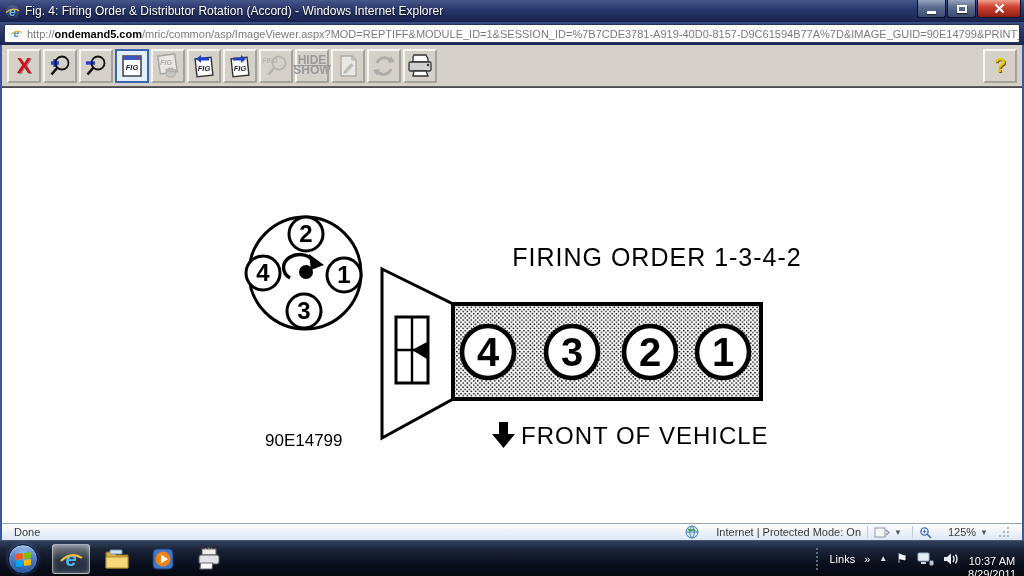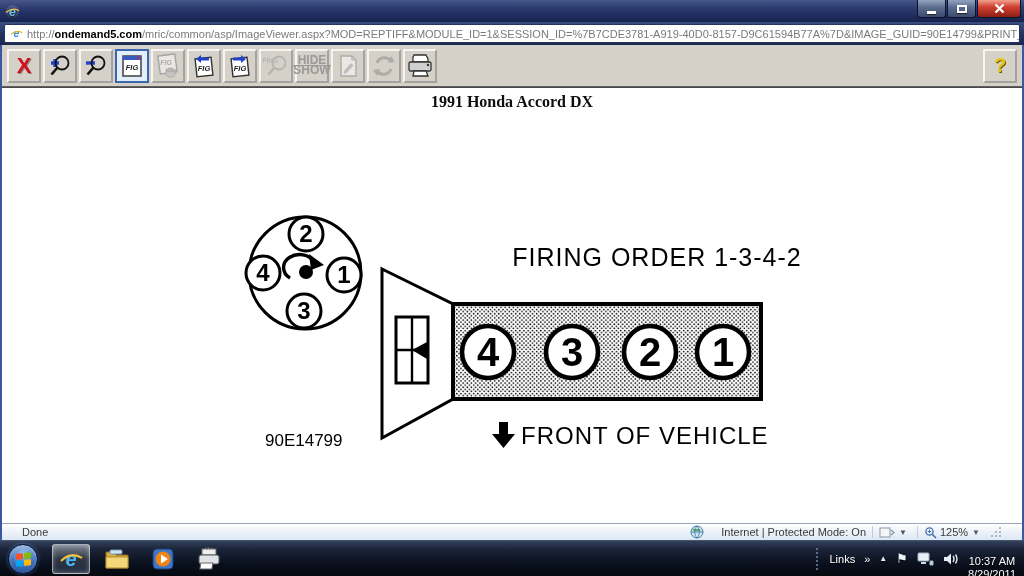--- a/index.html
+++ b/index.html
@@ -57,21 +57,21 @@
   .content { position:absolute; top:87px; left:2px; width:1020px; height:436px;
     background:#fff; border-top:1px solid #4a4a4a; }
   .heading { text-align:center; padding-top:4px;
     font-family:"Liberation Serif","DejaVu Serif",serif; font-weight:bold;
     color:#0d0d0d; font-size:16px; line-height:20px; }
   .figure-svg { position:absolute; top:0; left:0; }
 
   
   .statusbar { position:absolute; top:523px; left:2px; width:1020px; height:17px;
     background:linear-gradient(#fdfeff,#dce7f3); border-top:1px solid #9aa6b8;
-    display:flex; align-items:center; font-size:11px; color:#3a3a3a; padding:0 20px; }
+    display:flex; align-items:center; font-size:11px; color:#3a3a3a; padding:0 12px; }
   .sb-sep { width:1px; height:12px; background:#c2cdd9; margin:0 6px; }
   .sb-right { margin-left:auto; display:flex; align-items:center; }
   .sb-caret { font-size:8px; color:#4a5a6a; margin:0 4px; }
   .grip { margin-left:6px; }
 
   
   .taskbar { position:absolute; top:540px; left:0; width:1024px; height:36px;
     background:linear-gradient(#33415e,#1a2336 25%,#0a101d 65%,#05080f);
     border-top:1px solid #46566f; display:flex; align-items:center; }
   .orb { width:30px; height:30px; border-radius:50%; margin:0 6px 0 8px;
@@ -97,20 +97,21 @@
 <body>
 
 <div class="window">
 
   <div class="titlebar">
     <svg class="fav" viewBox="0 0 16 16">
       <circle cx="8" cy="8" r="7" fill="#fff" opacity=".12"></circle>
       <text x="8" y="12.5" font-size="13" font-weight="bold" font-style="italic" text-anchor="middle" fill="#6fc0f0">e</text>
       <path d="M1 9 Q8 3 15 7" stroke="#f2c23a" stroke-width="1.4" fill="none"></path>
     </svg>
+    <span>Fig. 4: Firing Order &amp; Distributor Rotation (Accord) - Windows Internet Explorer</span>
     <div class="win-controls">
       <div class="wc">
           <div class="minbar"></div>
         </div>
       <div class="wc">
           <div class="maxbox"></div>
         </div>
       <div class="wc close">
         <svg width="11" height="11" viewBox="0 0 11 11">
           <path d="M1.5 1.5 L9.5 9.5 M9.5 1.5 L1.5 9.5" stroke="#fff" stroke-width="2.2"></path>
@@ -230,21 +231,20 @@
     <div class="tbtn helpbtn">
       <span class="qglyph">?</span>
     </div>
   </div>
 
   <div class="frame-l"></div>
   <div class="frame-r"></div>
 
   <div class="content">
     <div class="heading">
-      <div>1991 Honda Accord DX</div>
     </div>
 
     <svg class="figure-svg" width="1020" height="436" viewBox="2 0 1020 436">
       <defs>
         <pattern id="stip" width="4.2" height="4.2" patternUnits="userSpaceOnUse">
           <rect width="4.2" height="4.2" fill="#fff"></rect>
           <circle cx="1.1" cy="1.1" r=".85" fill="#000"></circle>
           <circle cx="3.2" cy="3.2" r=".85" fill="#000"></circle>
         </pattern>
       </defs>
@@ -306,21 +306,21 @@
         <rect x="1" y="2" width="10" height="9" fill="#f4f6f8" stroke="#8a97a8"></rect>
         <path d="M12 4 l3 2.5 -3 2.5" fill="none" stroke="#8a97a8" stroke-width="1.4"></path>
       </svg>
       <span class="sb-caret">▼</span>
       <div class="sb-sep"></div>
       <svg width="13" height="13" viewBox="0 0 13 13">
         <circle cx="5.5" cy="5.5" r="3.6" fill="none" stroke="#3f6fae" stroke-width="1.3"></circle>
         <path d="M8 8 L12 12" stroke="#3f6fae" stroke-width="1.6"></path>
         <path d="M3.8 5.5 h3.4 M5.5 3.8 v3.4" stroke="#3f6fae" stroke-width="1"></path>
       </svg>
-      <span style="margin-left:3px">125%</span>
+      <span style="margin-left:16px">125%</span>
       <span class="sb-caret">▼</span>
       <svg class="grip" width="12" height="12" viewBox="0 0 12 12">
         <circle cx="10" cy="2" r="1" fill="#9aa6b5"></circle>
           <circle cx="10" cy="6" r="1" fill="#9aa6b5"></circle>
         <circle cx="10" cy="10" r="1" fill="#9aa6b5"></circle>
           <circle cx="6" cy="10" r="1" fill="#9aa6b5"></circle>
         <circle cx="2" cy="10" r="1" fill="#9aa6b5"></circle>
           <circle cx="6" cy="6" r="1" fill="#9aa6b5"></circle>
       </svg>
     </div>

